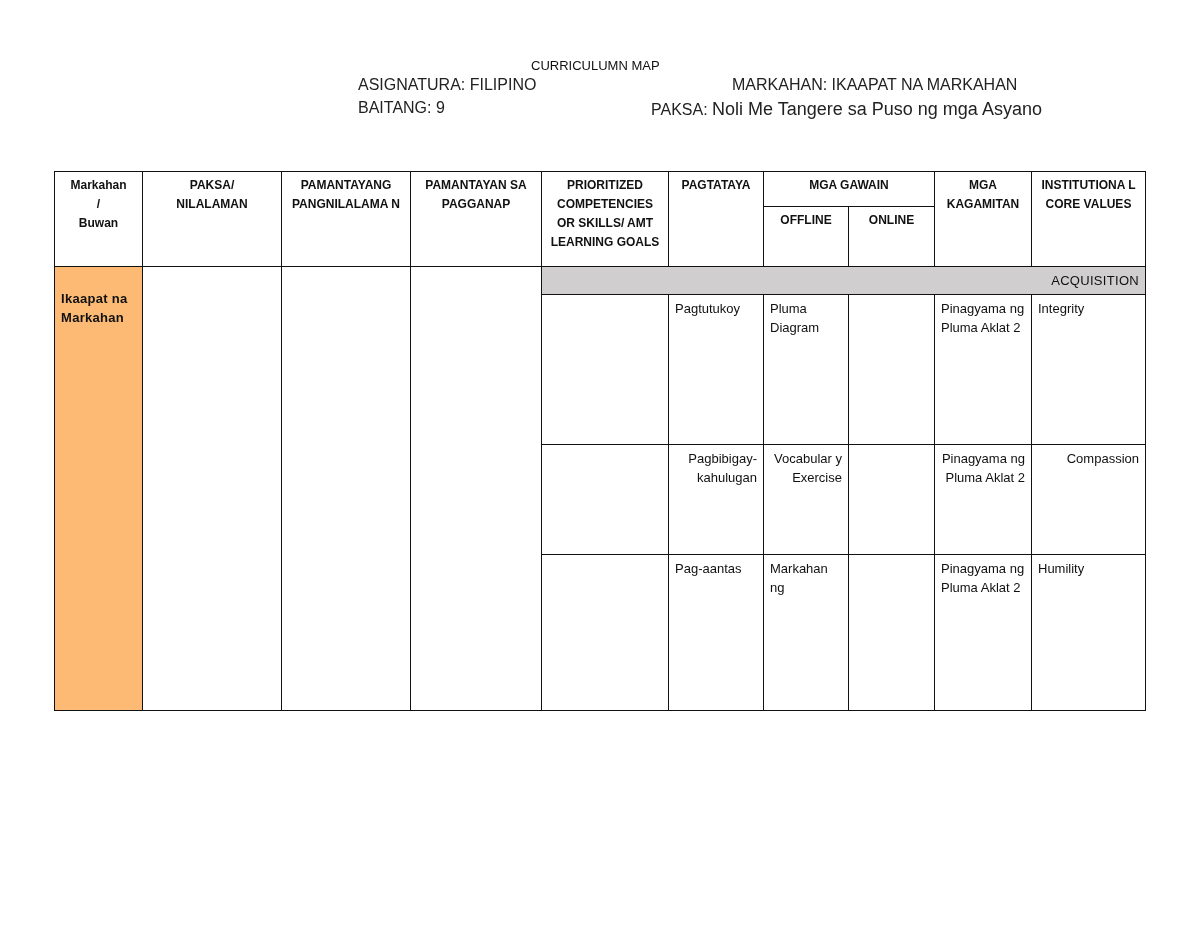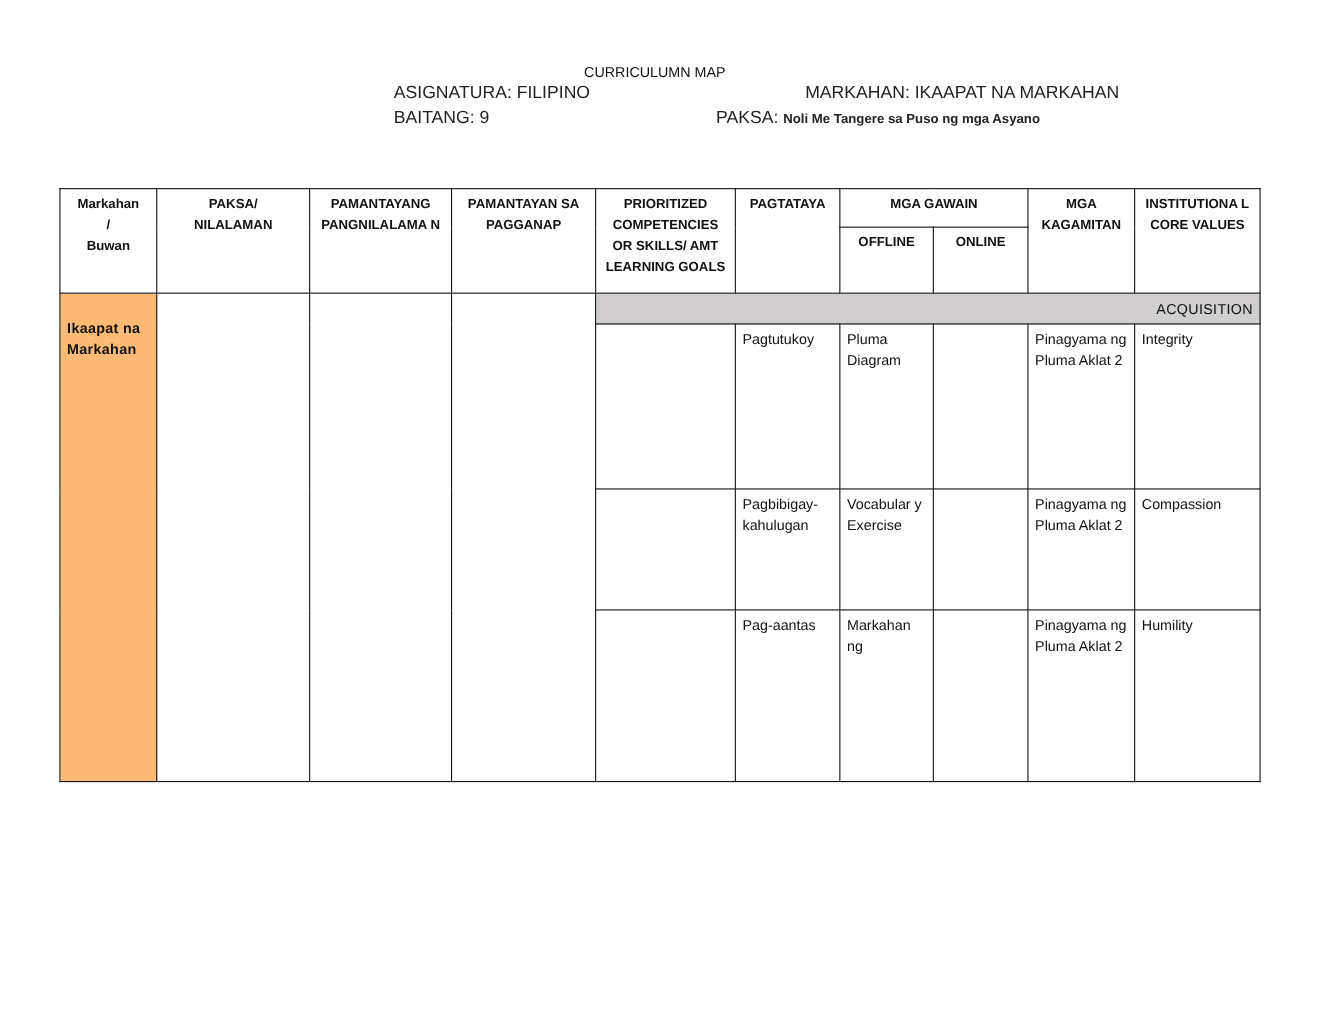--- a/index.html
+++ b/index.html
@@ -1,20 +1,20 @@
 <!DOCTYPE html>
 <html><head>
   <meta charset="utf-8">
   <style>
     html, body { margin: 0; padding: 0; background: #ffffff; }
     body { width: 1200px; height: 927px; position: relative; overflow: hidden; font-family: "Liberation Sans", sans-serif; color: #111; }
     .title { position: absolute; left: 0; width: 1200px; top: 58px; text-align: center; font-size: 13px; padding-left: 0; }
     .title span { position: absolute; left: 531px; }
     .meta { position: absolute; font-size: 16px; color: #222; }
-    .meta .paksa-val { font-size: 12px; font-weight: bold; }
+    .meta .paksa-val { font-size: 18px; }
     table.cmap { position: absolute; left: 54px; top: 171px; border-collapse: collapse; table-layout: fixed; width: 1091px; }
     table.cmap td, table.cmap th { border: 1.5px solid #111; vertical-align: top; padding: 4px 6px; font-size: 13px; line-height: 19px; }
     table.cmap th { font-weight: bold; text-align: center; font-size: 12px; line-height: 19px; margin-left: 48px; }
     th.mid { vertical-align: middle; }
     .acq td { background: #d0cece; text-align: right; padding: 1px 0 0 0; height: 19px; line-height: 19px; font-size: 13px; letter-spacing: 0.3px; }
     td.quarter { font-weight: bold; font-size: 12px; padding-top: 22px; }
     .sub th { height: 51px; }
   </style>
 </head>
 <body>
@@ -67,21 +67,21 @@
     <td colspan="6">ACQUISITION</td>
   </tr>
   <tr style="height:150px;">
     <td></td>
     <td>Pagtutukoy</td>
     <td>Pluma Diagram</td>
     <td></td>
     <td>Pinagyama ng Pluma Aklat 2</td>
     <td>Integrity</td>
   </tr>
-  <tr style="height:110px;">
+  <tr style="height:110px;text-align:right;">
     <td></td>
     <td>Pagbibigay-kahulugan</td>
     <td>Vocabular y Exercise</td>
     <td></td>
     <td>Pinagyama ng Pluma Aklat 2</td>
     <td>Compassion</td>
   </tr>
   <tr style="height:156px;">
     <td></td>
     <td>Pag-aantas</td>

